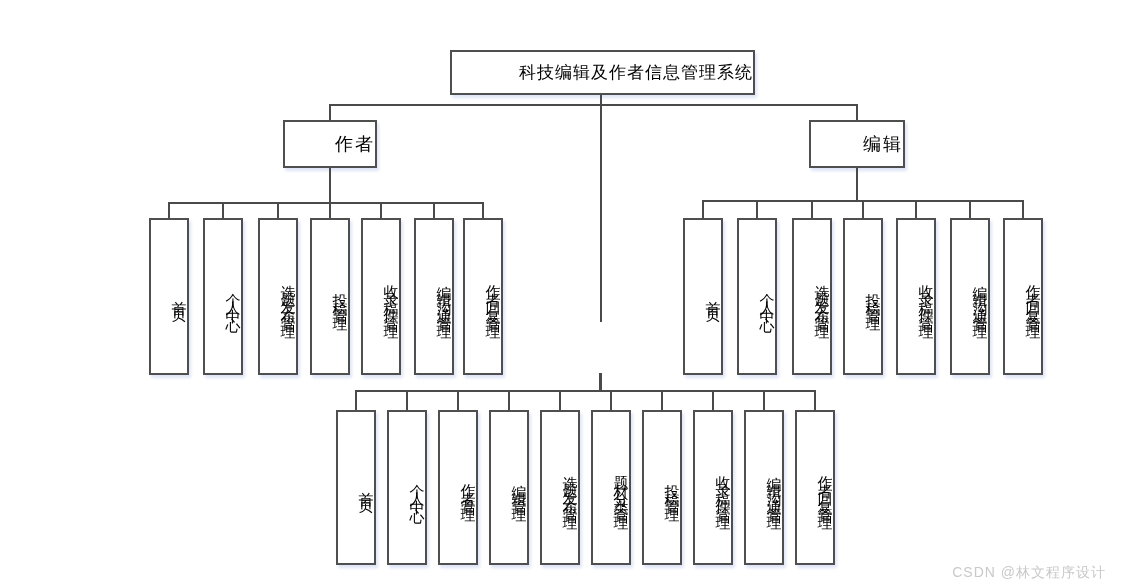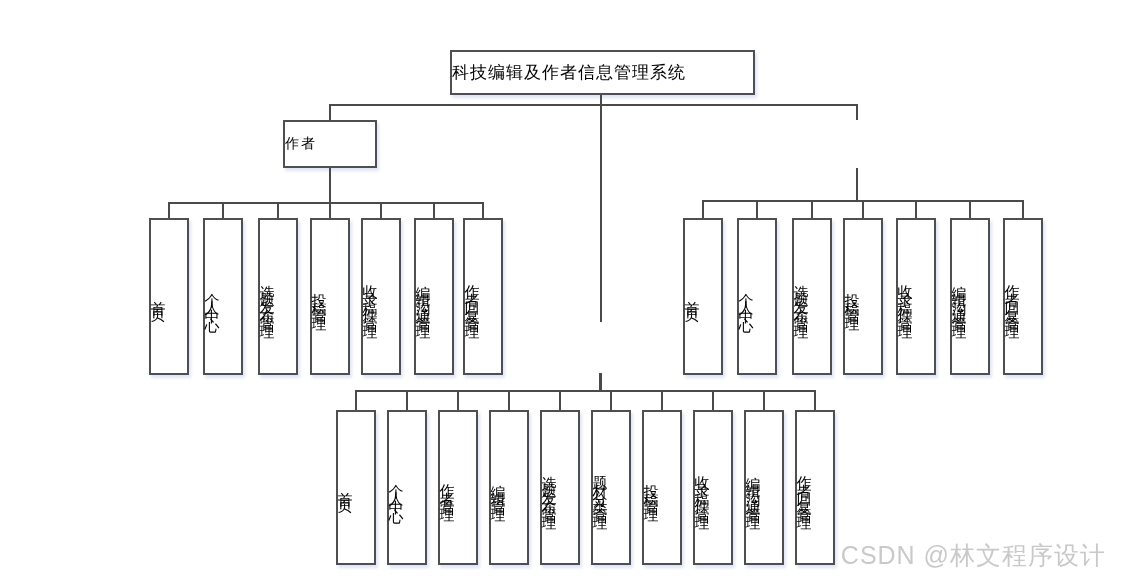--- a/index.html
+++ b/index.html
@@ -15,42 +15,42 @@
     overflow: hidden;
   }
   .node {
     position: absolute;
     background: #ffffff;
     border: 2px solid #4f4f4f;
     box-shadow: 2px 3px 3px 0 #dfe5f7;
     box-sizing: border-box;
     display: flex;
     align-items: center;
-    justify-content: flex-start;
+    justify-content: flex-end;
     color: #000000;
     text-align: center;
   }
   .node.title { font-size: 17px; letter-spacing: 1px; }
-  .node.branch { font-size: 14px; letter-spacing: 2px; }
+  .node.branch { font-size: 18px; letter-spacing: 2px; }
   .node.leaf { font-size: 15px; }
   .leaf span {
     writing-mode: vertical-lr;
     text-orientation: upright;
     letter-spacing: 8px;
     line-height: 1;
   }
   .line {
     position: absolute;
     background: #4a4a4a;
   }
   .watermark {
     position: absolute;
     right: 16px;
-    bottom: 14px;
-    font-size: 25px;
+    bottom: 4px;
+    font-size: 14px;
     color: #c9c9c9;
     letter-spacing: 1px;
   }
 </style>
 </head>
 <body>
 
 <div id="canvas">
 
   <div class="node title" style="left:450px; top:50px; width:305px; height:45px;">
@@ -60,20 +60,23 @@
   <div class="line" style="left:600px; top:95px; width:2px; height:227px;"></div>
 
   <div class="line" style="left:329px; top:104px; width:529px; height:2px;"></div>
   <div class="line" style="left:329px; top:104px; width:2px; height:16px;"></div>
   <div class="line" style="left:856px; top:104px; width:2px; height:16px;"></div>
 
   <div class="node branch" style="left:283px; top:120px; width:94px; height:48px;">
     <span>作者</span>
   </div>
 
+  <div class="node branch" style="left:809px; top:120px; width:96px; height:48px;">
+    <span>编辑</span>
+  </div>
 
 
   <div class="line" style="left:329px; top:168px; width:2px; height:35px;"></div>
   <div class="line" style="left:168px; top:202px; width:316px; height:2px;"></div>
   <div class="line" style="left:168px; top:202px; width:2px; height:16px;"></div>
   <div class="line" style="left:222px; top:202px; width:2px; height:16px;"></div>
   <div class="line" style="left:277px; top:202px; width:2px; height:16px;"></div>
   <div class="line" style="left:329px; top:202px; width:2px; height:16px;"></div>
   <div class="line" style="left:380px; top:202px; width:2px; height:16px;"></div>
   <div class="line" style="left:433px; top:202px; width:2px; height:16px;"></div>

